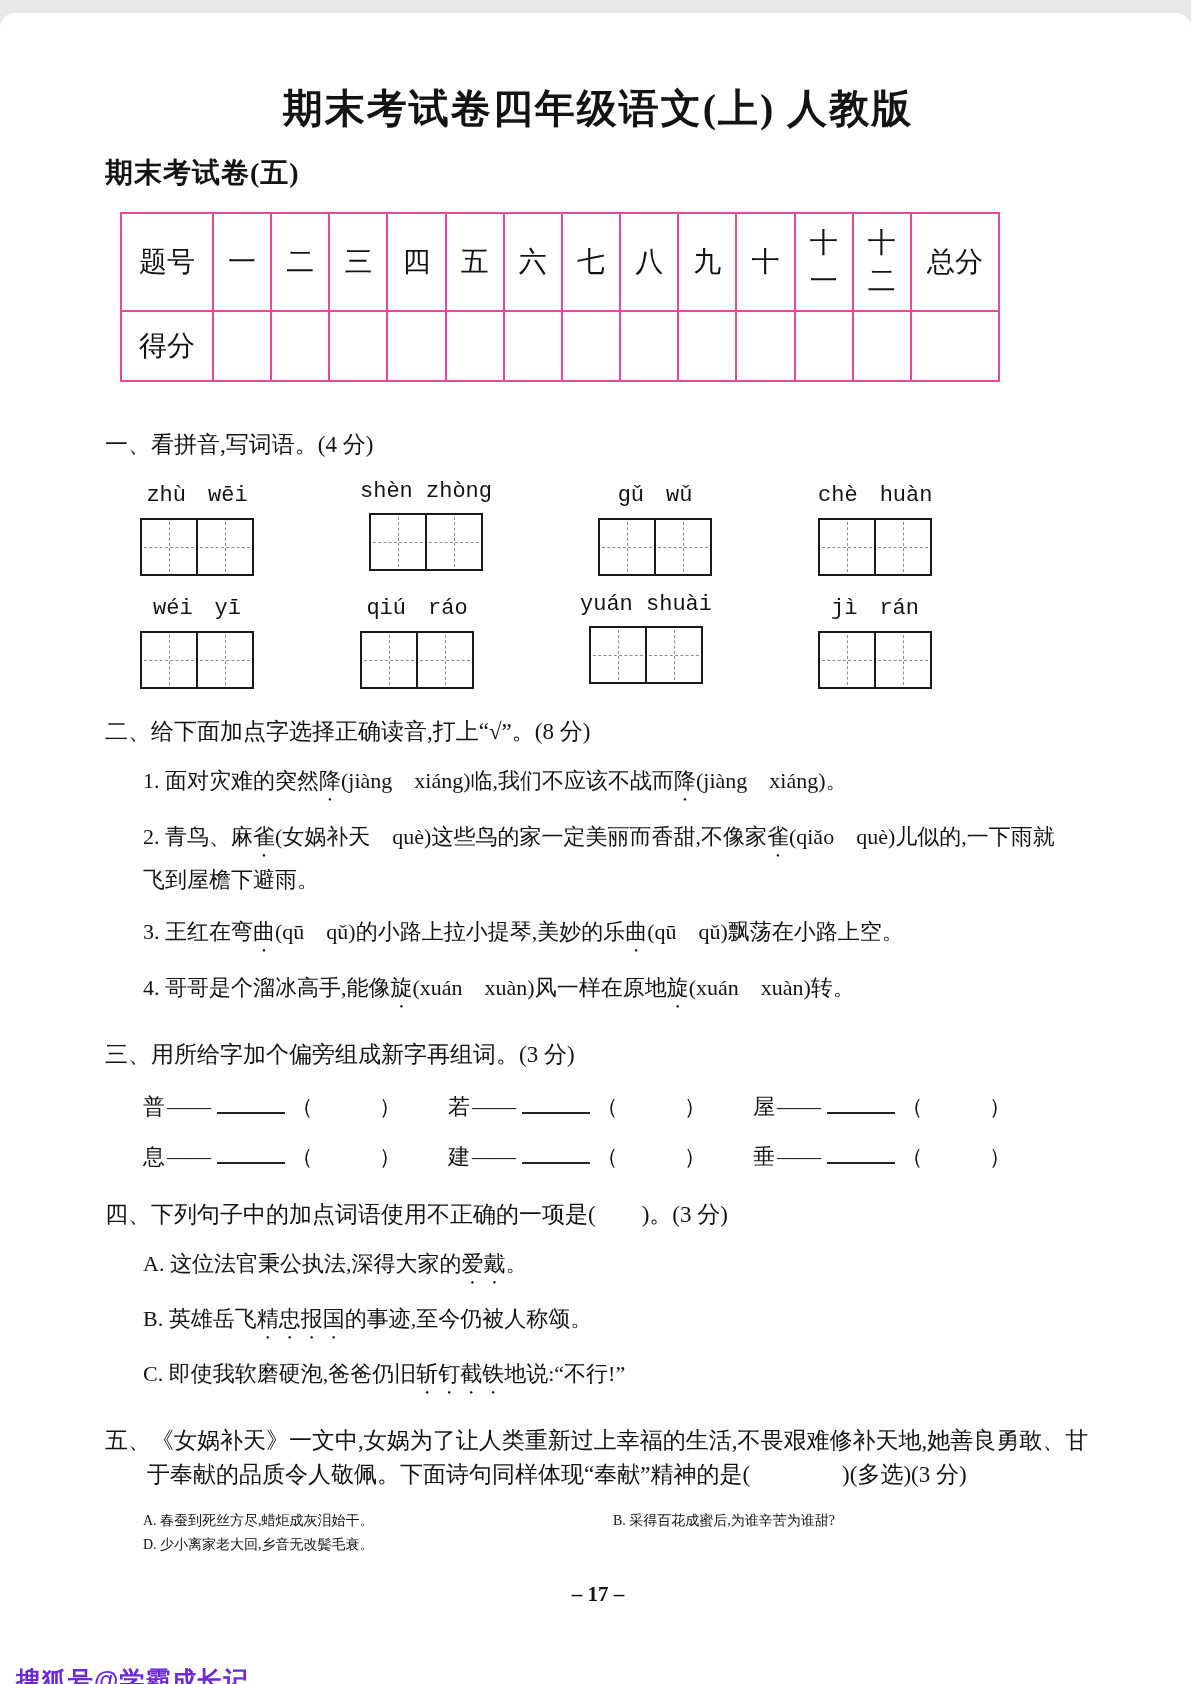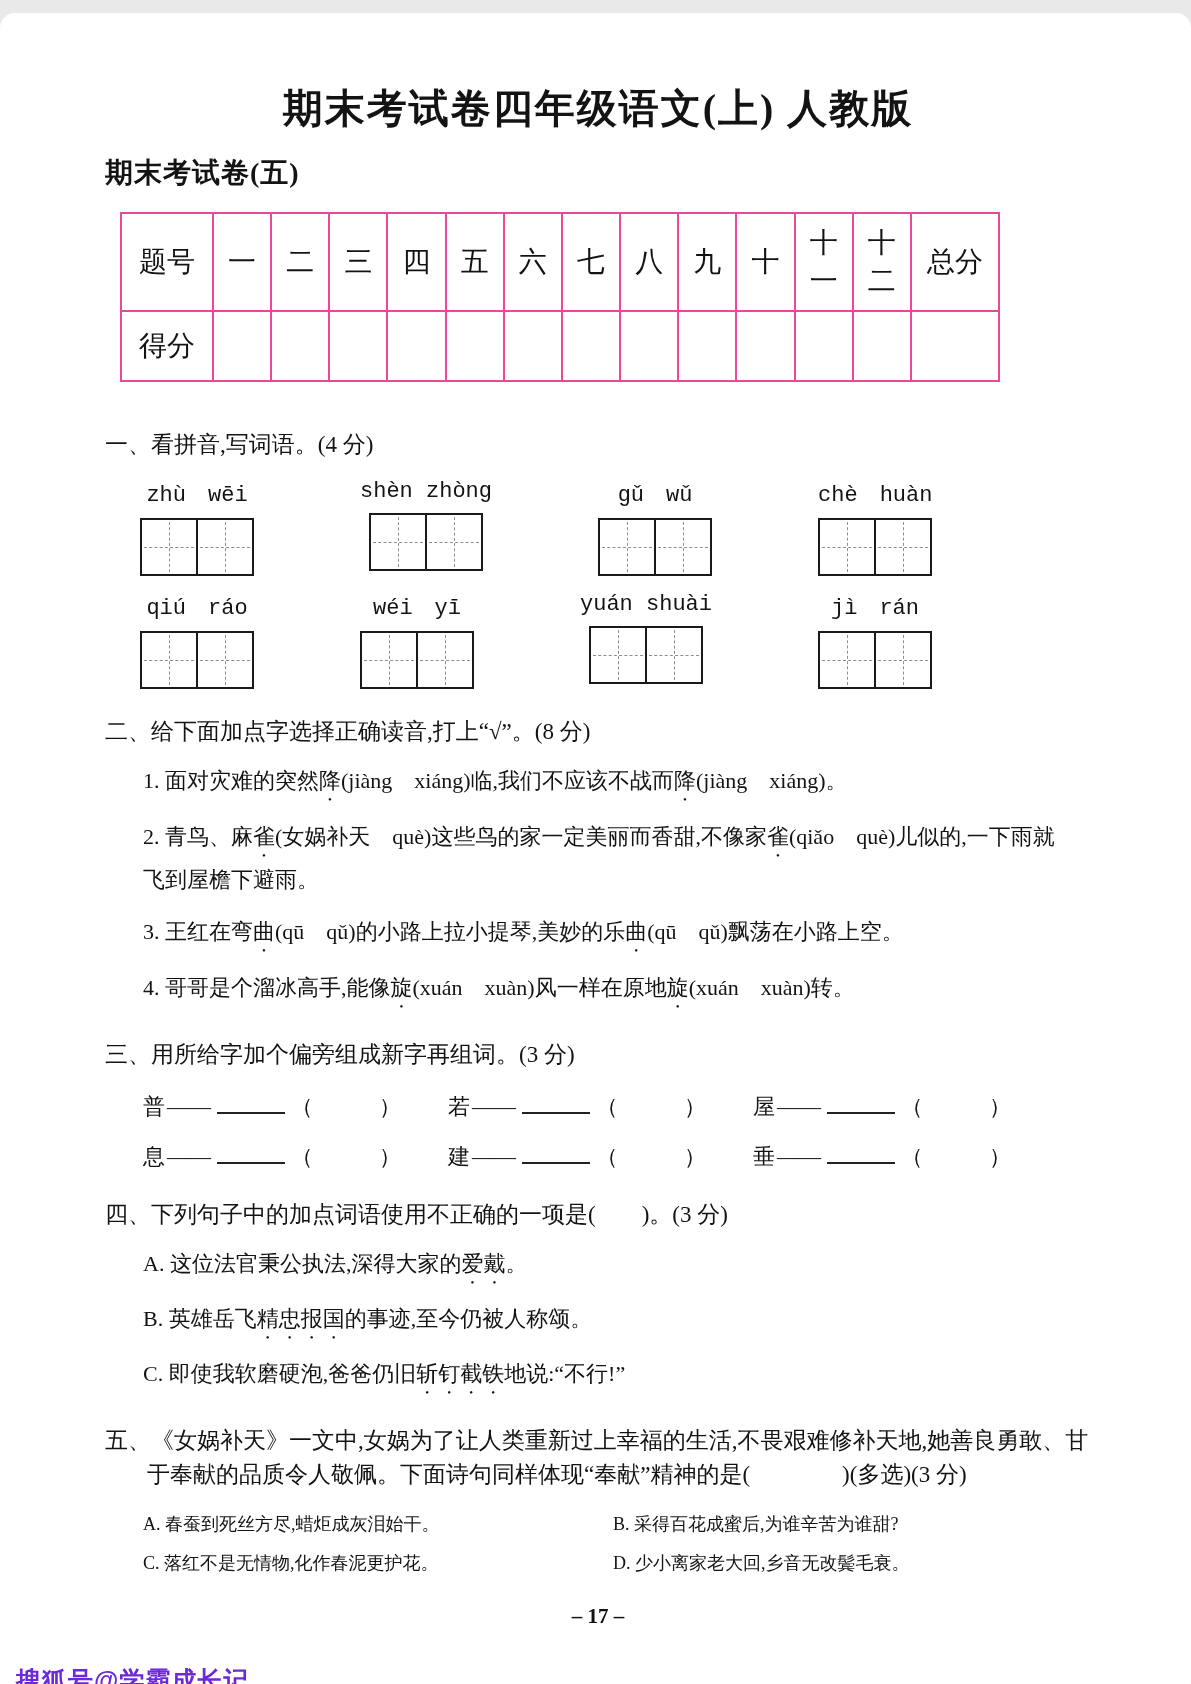--- a/index.html
+++ b/index.html
@@ -57,21 +57,21 @@
     text-emphasis:filled dot;
     text-emphasis-position:under right;
   }
 
   .s3-row{display:flex;margin:18px 0 0 38px;}
   .s3-item{width:305px;font-size:22px;}
   .s3-dash{margin:0 4px 0 2px;}
   .blank{display:inline-block;width:68px;height:1em;border-bottom:2px solid #222;margin:0 6px 0 2px;}
 
   .opt{font-size:22px;line-height:1.75;margin:12px 0 0 38px;}
-  .opt-grid{display:grid;grid-template-columns:470px 1fr;row-gap:8px;margin:16px 0 0 38px;font-size:18px;line-height:1.75;}
+  .opt-grid{display:grid;grid-template-columns:470px 1fr;row-gap:0;margin:16px 0 0 38px;font-size:14px;line-height:1.75;}
 
   .footer{
     text-align:center;font-size:21px;font-weight:bold;margin-top:24px;
   }
   .watermark{
     position:absolute;left:16px;bottom:0;
     font-family:"Liberation Sans","DejaVu Sans",sans-serif;
     font-size:25px;font-weight:bold;color:#6d28d9;letter-spacing:1px;
   }
 </style>
@@ -163,28 +163,28 @@
       <div class="py-group">
         <div class="py-label">chè　huàn</div>
         <div class="tian-pair">
             <div class="tian-cell"></div>
             <div class="tian-cell"></div>
           </div>
       </div>
     </div>
     <div class="py-row">
       <div class="py-group">
+        <div class="py-label">wéi　yī</div>
+        <div class="tian-pair">
+            <div class="tian-cell"></div>
+            <div class="tian-cell"></div>
+          </div>
+      </div>
+      <div class="py-group">
         <div class="py-label">qiú　ráo</div>
-        <div class="tian-pair">
-            <div class="tian-cell"></div>
-            <div class="tian-cell"></div>
-          </div>
-      </div>
-      <div class="py-group">
-        <div class="py-label">wéi　yī</div>
         <div class="tian-pair">
             <div class="tian-cell"></div>
             <div class="tian-cell"></div>
           </div>
       </div>
       <div class="py-group">
         <div class="py-label">yuán shuài</div>
         <div class="tian-pair">
             <div class="tian-cell"></div>
             <div class="tian-cell"></div>
@@ -231,21 +231,20 @@
 
     <div class="sec-title mt-md">四、下列句子中的加点词语使用不正确的一项是(　　)。(3 分)</div>
     <div class="opt"><span>A. 这位法官秉公执法,深得大家的</span><span class="em-dot">爱戴</span><span>。</span></div>
     <div class="opt"><span>B. 英雄岳飞</span><span class="em-dot">精忠报国</span><span>的事迹,至今仍被人称颂。</span></div>
     <div class="opt"><span>C. 即使我软磨硬泡,爸爸仍旧</span><span class="em-dot">斩钉截铁</span><span>地说:“不行!”</span></div>
 
     <div class="sec-title hang mt-md">五、《女娲补天》一文中,女娲为了让人类重新过上幸福的生活,不畏艰难修补天地,她善良勇敢、甘于奉献的品质令人敬佩。下面诗句同样体现“奉献”精神的是(　　　　)(多选)(3 分)</div>
     <div class="opt-grid">
       <div>A. 春蚕到死丝方尽,蜡炬成灰泪始干。</div>
       <div>B. 采得百花成蜜后,为谁辛苦为谁甜?</div>
-      <div>C. 落红不是无情物,化作春泥更护花。</div>
       <div>D. 少小离家老大回,乡音无改鬓毛衰。</div>
     </div>
 
     <div class="footer">– 17 –</div>
   </div>
 
   <div class="watermark">搜狐号@学霸成长记</div>
 </div>
 
 </body></html>

